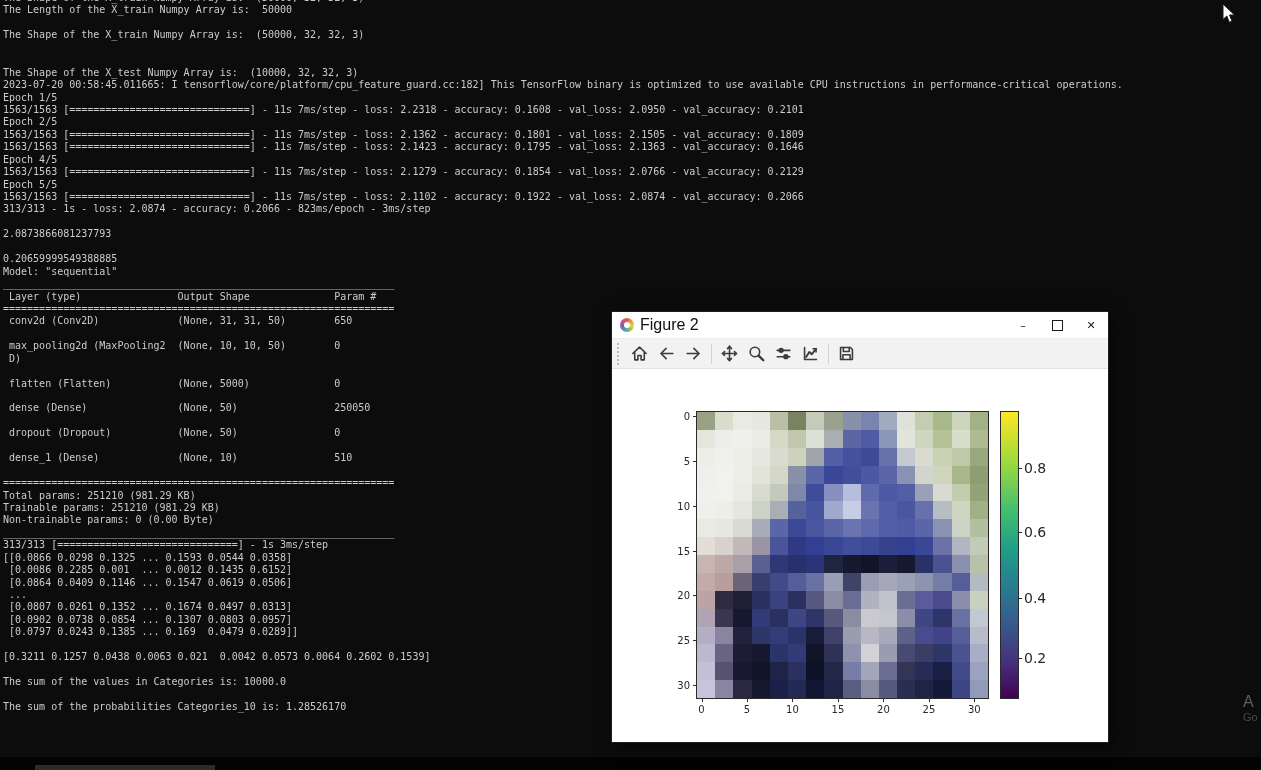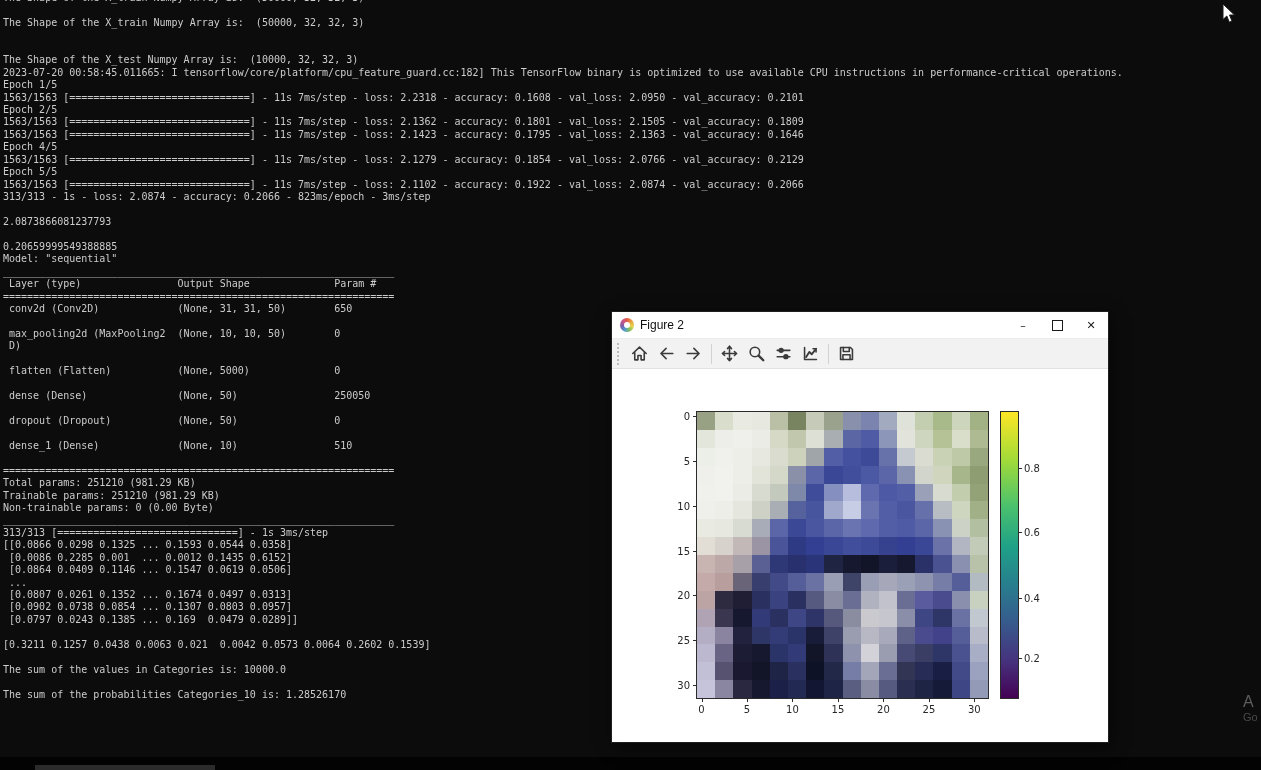--- a/index.html
+++ b/index.html
@@ -15,21 +15,21 @@
   
   .figwin{position:absolute;left:612px;top:312px;width:496px;height:430px;background:#ffffff;
           box-shadow:0 0 0 1px #1f1f1f, 3px 5px 16px rgba(0,0,0,.6);}
   .titlebar{position:absolute;left:0;top:0;width:100%;height:26px;background:#ffffff;
             display:flex;align-items:center;border-bottom:1px solid #ececec;}
   .mpl-icon{width:14px;height:14px;border-radius:50%;margin:0 6px 0 8px;
             background:conic-gradient(#e4584c,#e8a33d,#e8d44d,#7fbf5a,#4f9bd5,#7b5ea7,#c2558f,#e4584c);
             position:relative;}
   .mpl-icon::after{content:"";position:absolute;left:4px;top:4px;width:6px;height:6px;border-radius:50%;
             background:#fff;}
-  .wtitle{font-size:12px;color:#101010;}
+  .wtitle{font-size:16px;color:#101010;}
   .win-controls{margin-left:auto;display:flex;height:100%;}
   .wbtn{width:34px;height:100%;border:none;background:transparent;display:flex;align-items:center;
         justify-content:center;color:#1a1a1a;font-size:11px;padding:0;font-family:"DejaVu Sans",sans-serif;}
   .maxbox{display:inline-block;width:9px;height:9px;border:1px solid #1a1a1a;}
   
   .toolbar{position:absolute;left:0;top:27px;width:100%;height:29px;background:#f2f2f2;
            display:flex;align-items:center;border-bottom:1px solid #e2e2e2;}
   .drag-dots{width:3px;height:22px;border-left:2px dotted #bdbdbd;margin:0 4px 0 5px;}
   .tbtn{width:27px;height:26px;border:none;background:transparent;display:flex;align-items:center;
         justify-content:center;padding:0;}
@@ -44,34 +44,35 @@
   .xlab{position:absolute;top:calc(100% + 6px);transform:translateX(-50%);
         font-family:"DejaVu Sans",sans-serif;font-size:10px;color:#262626;}
   .ytick{position:absolute;right:100%;width:4px;height:1px;background:#2b2b2b;}
   .ylab{position:absolute;right:calc(100% + 7px);transform:translateY(-50%);
         font-family:"DejaVu Sans",sans-serif;font-size:10px;color:#262626;}
   .colorbar{position:absolute;left:388px;top:42px;width:17px;height:286px;border:1px solid #2b2b2b;
             background:linear-gradient(to top,#440154 0%,#46327e 13%,#365c8d 27%,#277f8e 40%,
                        #1fa187 53%,#4ac16d 67%,#a0da39 83%,#fde725 100%);}
   .cbtick{position:absolute;left:100%;width:4px;height:1px;background:#2b2b2b;}
   .cblab{position:absolute;left:calc(100% + 6px);transform:translateY(-50%);
-         font-family:"DejaVu Sans",sans-serif;font-size:10px;color:#262626;}
+         font-family:"DejaVu Sans",sans-serif;font-size:14px;color:#262626;}
   
   .watermark{position:absolute;left:1243px;top:693px;color:#5e5e5e;}
   .wm1{font-size:16px;line-height:18px;}
   .wm2{font-size:11px;line-height:12px;color:#4a4a4a;}
   .cursor{position:absolute;left:1222px;top:3px;}
 </style>
 </head>
 <body>
 
 <div class="screen">
 
   <div class="terminal" id="terminal">
       <div class="t-line">The Shape of the X_train Numpy Array is:  (50000, 32, 32, 3)</div>
+      <div class="t-line">The Length of the X_train Numpy Array is:  50000</div>
       <div class="t-line"> </div>
       <div class="t-line">The Shape of the X_train Numpy Array is:  (50000, 32, 32, 3)</div>
       <div class="t-line"> </div>
       <div class="t-line"> </div>
       <div class="t-line">The Shape of the X_test Numpy Array is:  (10000, 32, 32, 3)</div>
       <div class="t-line">2023-07-20 00:58:45.011665: I tensorflow/core/platform/cpu_feature_guard.cc:182] This TensorFlow binary is optimized to use available CPU instructions in performance-critical operations.</div>
       <div class="t-line">Epoch 1/5</div>
       <div class="t-line">1563/1563 [==============================] - 11s 7ms/step - loss: 2.2318 - accuracy: 0.1608 - val_loss: 2.0950 - val_accuracy: 0.2101</div>
       <div class="t-line">Epoch 2/5</div>
       <div class="t-line">1563/1563 [==============================] - 11s 7ms/step - loss: 2.1362 - accuracy: 0.1801 - val_loss: 2.1505 - val_accuracy: 0.1809</div>

